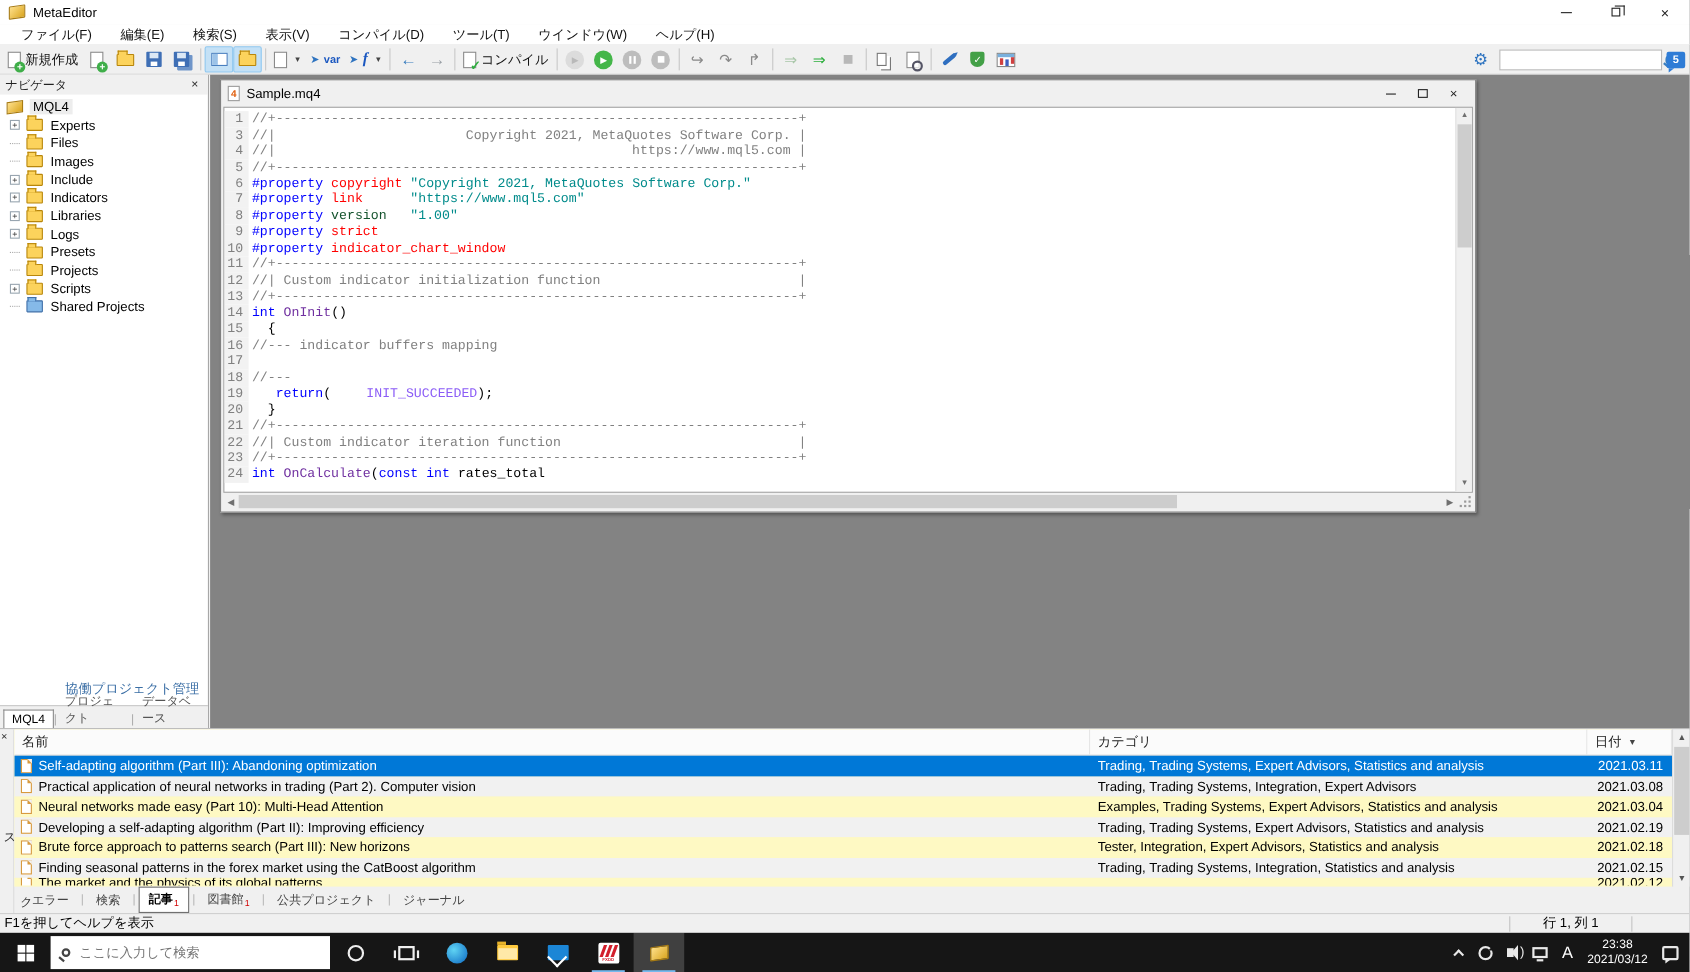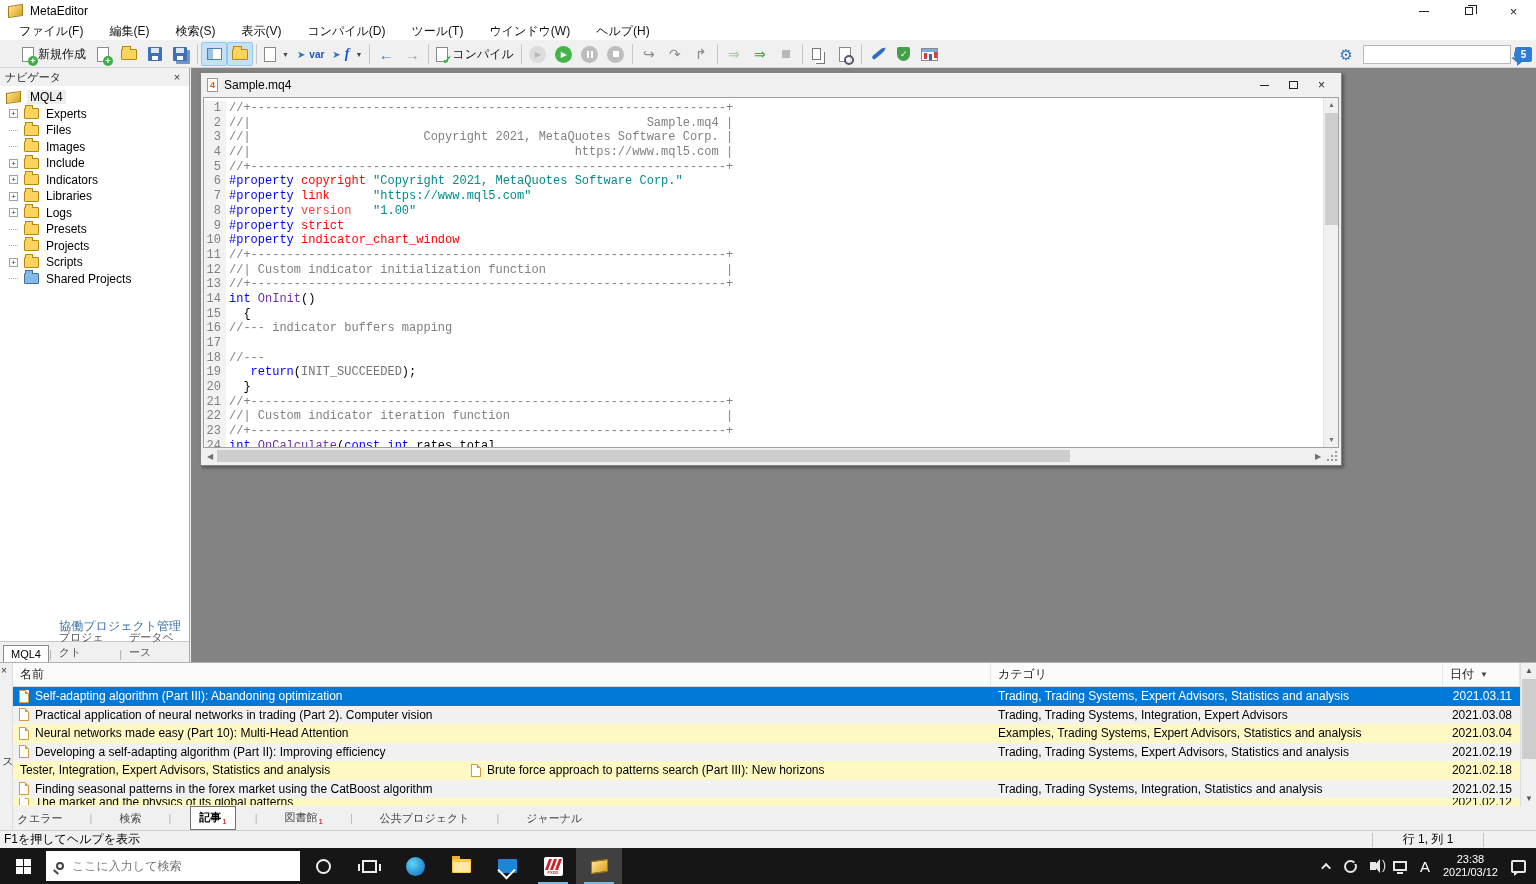--- a/index.html
+++ b/index.html
@@ -14,21 +14,21 @@
   .wbtn { width:45px; height:22px; display:flex; align-items:center; justify-content:center; color:#222; font-size:13px; }
   .glyph-min { width:10px; height:1px; background:#222; }
   .glyph-rest { width:8px; height:8px; border:1px solid #222; position:relative; background:#fff; }
   .glyph-rest::before { content:""; position:absolute; left:2px; top:-3px; width:8px; height:8px; border:1px solid #222; border-left:none; border-bottom:none; }
 
   
   .menubar { position:absolute; left:0; top:22px; right:0; height:19px; background:#fff; display:flex; align-items:center; padding-left:6px; border-bottom:1px solid #f0f0f0; }
   .menu-item { padding:0 13px; color:#111; }
 
   
-  .toolbar { position:absolute; left:0; top:41px; right:0; height:27px; background:#f0f0f0; border-bottom:1px solid #d4d4d4; display:flex; align-items:center; padding-left:18px; }
+  .toolbar { position:absolute; left:0; top:41px; right:0; height:27px; background:#f0f0f0; border-bottom:1px solid #d4d4d4; display:flex; align-items:center; padding-left:3px; }
   .tbtn { height:24px; min-width:26px; display:flex; align-items:center; justify-content:center; gap:4px; padding:0 3px; border:1px solid transparent; border-radius:2px; position:relative; }
   .tbtn.toggled { background:#c4e1f6; border-color:#90c8f0; }
   .tblabel { font-size:12px; color:#111; white-space:nowrap; }
   .vsep { width:1px; height:20px; background:#c8c8c8; margin:0 3px; }
   .drop { font-size:7px; color:#444; margin-left:2px; }
 
   .pg { width:12px; height:15px; background:#fff; border:1px solid #8a8a8a; position:relative; }
   .pg.plus::after { content:"+"; position:absolute; right:-5px; bottom:-5px; width:10px; height:10px; background:#3fae49; color:#fff; border-radius:50%; font-size:9px; line-height:10px; text-align:center; font-weight:bold; }
   .pg.check::after { content:"✓"; position:absolute; right:-5px; bottom:-6px; color:#2fae3f; font-size:12px; font-weight:bold; }
   .pg.mag::after { content:""; position:absolute; right:-4px; bottom:-4px; width:6px; height:6px; border:2px solid #556; border-radius:50%; background:rgba(255,255,255,.7); }
@@ -136,21 +136,21 @@
   .cell { overflow:hidden; white-space:nowrap; }
   .cell.name { flex:1; display:flex; align-items:center; gap:6px; padding-left:6px; }
   .cell.cat { width:452px; padding-left:7px; }
   .cell.date { width:77px; text-align:right; padding-right:8px; }
   .doc { width:10px; height:13px; background:#fff; border:1px solid #d89a3e; position:relative; flex:none; }
   .doc::after { content:""; position:absolute; right:-1px; top:-1px; border-top:4px solid #f1f1f1; border-left:4px solid #d89a3e; }
   .tb-vscroll { position:absolute; right:0; top:0; width:16px; bottom:24px; background:#f0f0f0; border-left:1px solid #dcdcdc; }
   .tb-vscroll .up { position:absolute; top:3px; left:0; width:16px; text-align:center; font-size:8px; color:#555; }
   .tb-vscroll .down { position:absolute; bottom:3px; left:0; width:16px; text-align:center; font-size:8px; color:#555; }
   .tb-vthumb { position:absolute; left:1px; top:16px; width:14px; height:80px; background:#cdcdcd; }
-  .tb-tabs { position:absolute; left:13px; right:0; bottom:0; height:24px; display:flex; align-items:center; gap:19px; padding-left:8px; font-size:11px; }
+  .tb-tabs { position:absolute; left:13px; right:0; bottom:0; height:24px; display:flex; align-items:center; gap:3px; padding-left:8px; font-size:11px; }
   .btab { padding:3px 8px; color:#444; }
   .btab.active { background:#fff; border:1px solid #707070; color:#000; font-weight:bold; }
   .badge { color:#d00000; font-size:8px; vertical-align:sub; margin-left:1px; font-weight:normal; }
   .tabsep { color:#b5b5b5; }
 
   
   .statusbar { position:absolute; left:0; top:830px; right:0; height:18px; background:#f0f0f0; border-top:1px solid #d0d0d0; display:flex; align-items:center; }
   .st-help { padding-left:4px; }
   .st-right { margin-left:auto; display:flex; align-items:center; height:100%; }
   .st-sep { width:1px; height:14px; background:#c4c4c4; }
@@ -437,38 +437,37 @@
           </span>
         <span class="edbtn">
             <span class="glyph-max2"></span>
           </span>
         <span class="edbtn">×</span>
       </span>
     </div>
     <div class="edbody">
       <div class="codeview">
           <div class="code-line"><span class="ln">1</span><span class="code-text"><span style="color: rgb(128, 128, 128);">//+------------------------------------------------------------------+</span></span></div>
-          <div class="code-line"><span class="ln">2</span><span class="code-text"><span style="color: rgb(128, 128, 128);">//|                                                       Sample.mq4 |</span></span></div>
           <div class="code-line"><span class="ln">3</span><span class="code-text"><span style="color: rgb(128, 128, 128);">//|                        Copyright 2021, MetaQuotes Software Corp. |</span></span></div>
           <div class="code-line"><span class="ln">4</span><span class="code-text"><span style="color: rgb(128, 128, 128);">//|                                             https://www.mql5.com |</span></span></div>
           <div class="code-line"><span class="ln">5</span><span class="code-text"><span style="color: rgb(128, 128, 128);">//+------------------------------------------------------------------+</span></span></div>
           <div class="code-line"><span class="ln">6</span><span class="code-text"><span style="color: rgb(0, 0, 255);">#property</span><span style="color: rgb(0, 0, 0);"> </span><span style="color: rgb(255, 0, 0);">copyright</span><span style="color: rgb(0, 0, 0);"> </span><span style="color: rgb(0, 139, 139);">"Copyright 2021, MetaQuotes Software Corp."</span></span></div>
           <div class="code-line"><span class="ln">7</span><span class="code-text"><span style="color: rgb(0, 0, 255);">#property</span><span style="color: rgb(0, 0, 0);"> </span><span style="color: rgb(255, 0, 0);">link</span><span style="color: rgb(0, 0, 0);">      </span><span style="color: rgb(0, 139, 139);">"https://www.mql5.com"</span></span></div>
-          <div class="code-line"><span class="ln">8</span><span class="code-text"><span style="color: rgb(0, 0, 255);">#property</span><span style="color: rgb(0, 0, 0);"> </span><span style="color: #ef4444; text-align: center;">version</span><span style="color: rgb(0, 0, 0);">   </span><span style="color: rgb(0, 139, 139);">"1.00"</span></span></div>
+          <div class="code-line"><span class="ln">8</span><span class="code-text"><span style="color: rgb(0, 0, 255);">#property</span><span style="color: rgb(0, 0, 0);"> </span><span style="color: #14532d; text-align: center;">version</span><span style="color: rgb(0, 0, 0);">   </span><span style="color: rgb(0, 139, 139);">"1.00"</span></span></div>
           <div class="code-line"><span class="ln">9</span><span class="code-text"><span style="color: rgb(0, 0, 255);">#property</span><span style="color: rgb(0, 0, 0);"> </span><span style="color: rgb(255, 0, 0);">strict</span></span></div>
           <div class="code-line"><span class="ln">10</span><span class="code-text"><span style="color: rgb(0, 0, 255);">#property</span><span style="color: rgb(0, 0, 0);"> </span><span style="color: rgb(255, 0, 0);">indicator_chart_window</span></span></div>
           <div class="code-line"><span class="ln">11</span><span class="code-text"><span style="color: rgb(128, 128, 128);">//+------------------------------------------------------------------+</span></span></div>
           <div class="code-line"><span class="ln">12</span><span class="code-text"><span style="color: rgb(128, 128, 128);">//| Custom indicator initialization function                         |</span></span></div>
           <div class="code-line"><span class="ln">13</span><span class="code-text"><span style="color: rgb(128, 128, 128);">//+------------------------------------------------------------------+</span></span></div>
           <div class="code-line"><span class="ln">14</span><span class="code-text"><span style="color: rgb(0, 0, 255);">int</span><span style="color: rgb(0, 0, 0);"> </span><span style="color: rgb(112, 48, 160);">OnInit</span><span style="color: rgb(0, 0, 0);">()</span></span></div>
           <div class="code-line"><span class="ln">15</span><span class="code-text"><span style="color: rgb(0, 0, 0);">  {</span></span></div>
           <div class="code-line"><span class="ln">16</span><span class="code-text"><span style="color: rgb(128, 128, 128);">//--- indicator buffers mapping</span></span></div>
           <div class="code-line"><span class="ln">17</span><span class="code-text"></span></div>
           <div class="code-line"><span class="ln">18</span><span class="code-text"><span style="color: rgb(128, 128, 128);">//---</span></span></div>
-          <div class="code-line"><span class="ln">19</span><span class="code-text"><span style="color: rgb(0, 0, 0);">   </span><span style="color: rgb(0, 0, 255);">return</span><span style="color: rgb(0, 0, 0);">(</span><span style="color: #737373;">INIT_SUCCEEDED</span><span style="color: rgb(0, 0, 0);">);</span></span></div>
+          <div class="code-line"><span class="ln">19</span><span class="code-text"><span style="color: rgb(0, 0, 0);">   </span><span style="color: rgb(0, 0, 255);">return</span><span style="color: rgb(0, 0, 0);">(</span><span style="color: #8b5cf6; margin-left: 32px;">INIT_SUCCEEDED</span><span style="color: rgb(0, 0, 0);">);</span></span></div>
           <div class="code-line"><span class="ln">20</span><span class="code-text"><span style="color: rgb(0, 0, 0);">  }</span></span></div>
           <div class="code-line"><span class="ln">21</span><span class="code-text"><span style="color: rgb(128, 128, 128);">//+------------------------------------------------------------------+</span></span></div>
           <div class="code-line"><span class="ln">22</span><span class="code-text"><span style="color: rgb(128, 128, 128);">//| Custom indicator iteration function                              |</span></span></div>
           <div class="code-line"><span class="ln">23</span><span class="code-text"><span style="color: rgb(128, 128, 128);">//+------------------------------------------------------------------+</span></span></div>
           <div class="code-line"><span class="ln">24</span><span class="code-text"><span style="color: rgb(0, 0, 255);">int</span><span style="color: rgb(0, 0, 0);"> </span><span style="color: rgb(112, 48, 160);">OnCalculate</span><span style="color: rgb(0, 0, 0);">(</span><span style="color: rgb(0, 0, 255);">const</span><span style="color: rgb(0, 0, 0);"> </span><span style="color: rgb(0, 0, 255);">int</span><span style="color: rgb(0, 0, 0);"> rates_total</span></span></div>
         </div>
       <div class="vscroll">
         <span class="sarrow" style="top:0">▲</span>
         <span class="vthumb"></span>
         <span class="sarrow" style="bottom:0">▼</span>
@@ -530,25 +529,25 @@
         </div>
         <div class="t-row">
           <div class="cell name">
             <span class="doc"></span>
             <span>Developing a self-adapting algorithm (Part II): Improving efficiency</span>
           </div>
           <div class="cell cat">Trading, Trading Systems, Expert Advisors, Statistics and analysis</div>
           <div class="cell date">2021.02.19</div>
         </div>
         <div class="t-row">
-          <div class="cell cat">Tester, Integration, Expert Advisors, Statistics and analysis</div>
           <div class="cell name">
             <span class="doc"></span>
             <span>Brute force approach to patterns search (Part III): New horizons</span>
           </div>
+          <div class="cell cat">Tester, Integration, Expert Advisors, Statistics and analysis</div>
           <div class="cell date">2021.02.18</div>
         </div>
         <div class="t-row">
           <div class="cell name">
             <span class="doc"></span>
             <span>Finding seasonal patterns in the forex market using the CatBoost algorithm</span>
           </div>
           <div class="cell cat">Trading, Trading Systems, Integration, Statistics and analysis</div>
           <div class="cell date">2021.02.15</div>
         </div>

